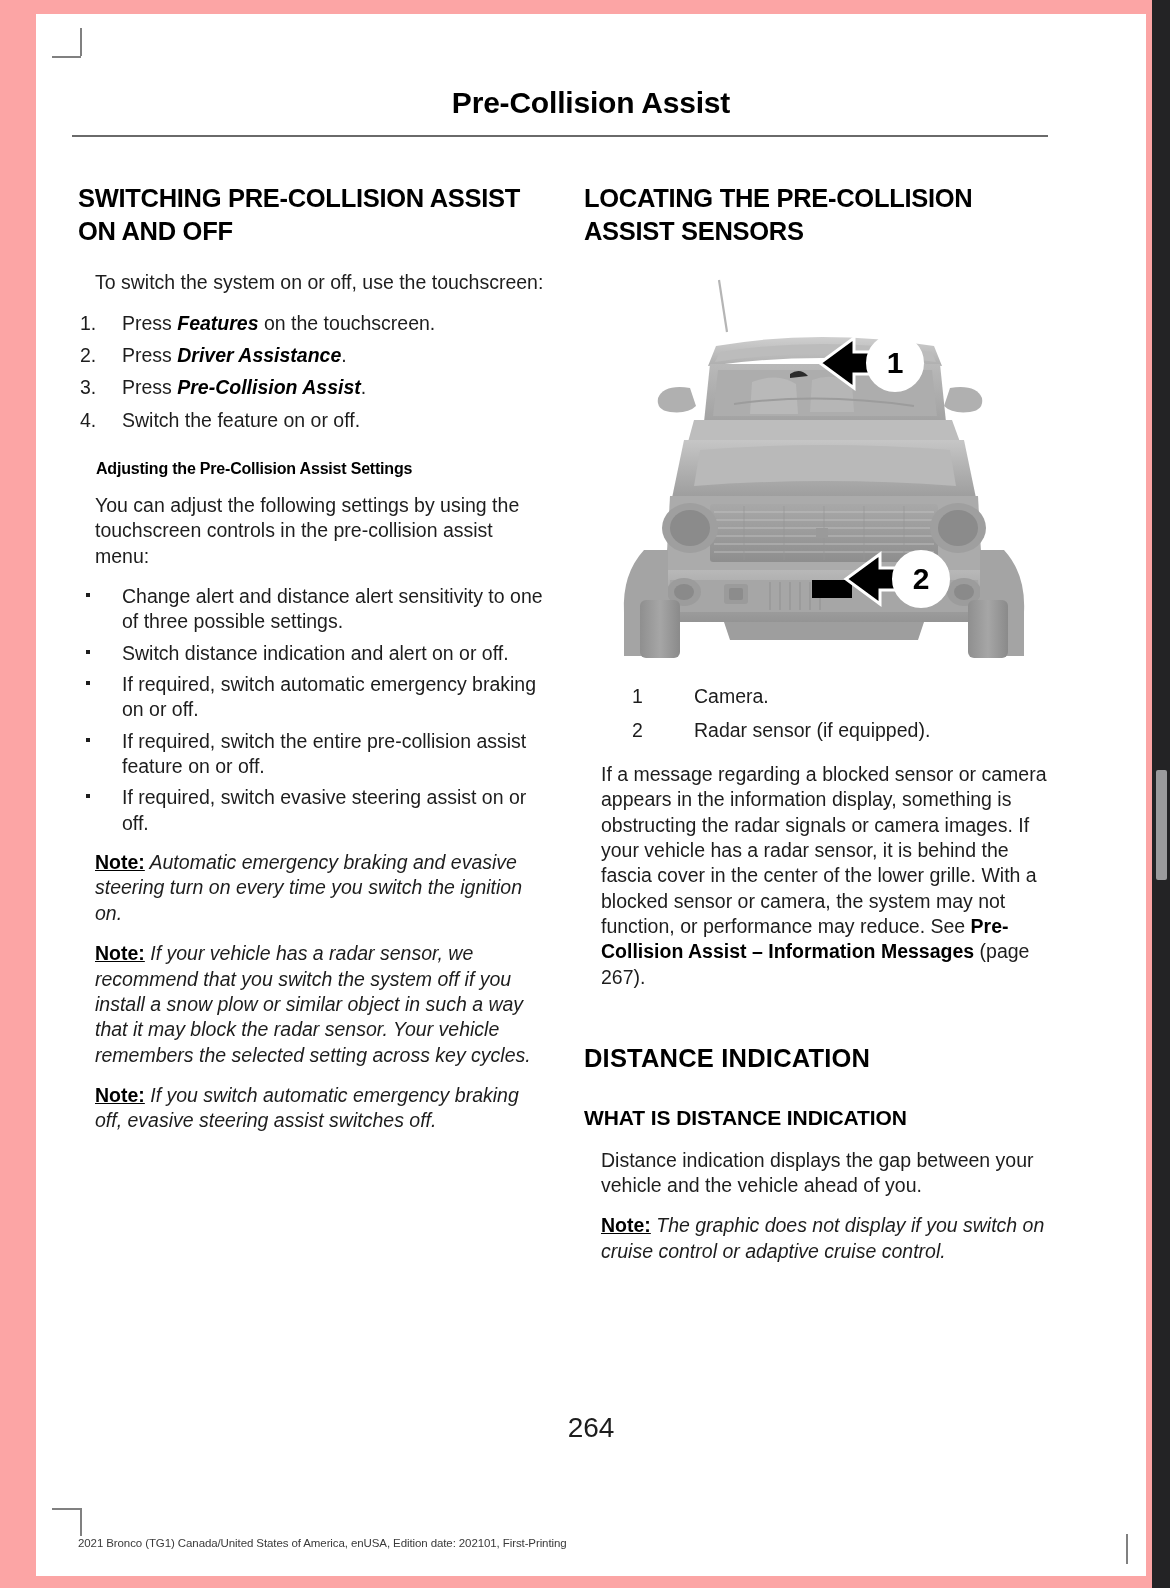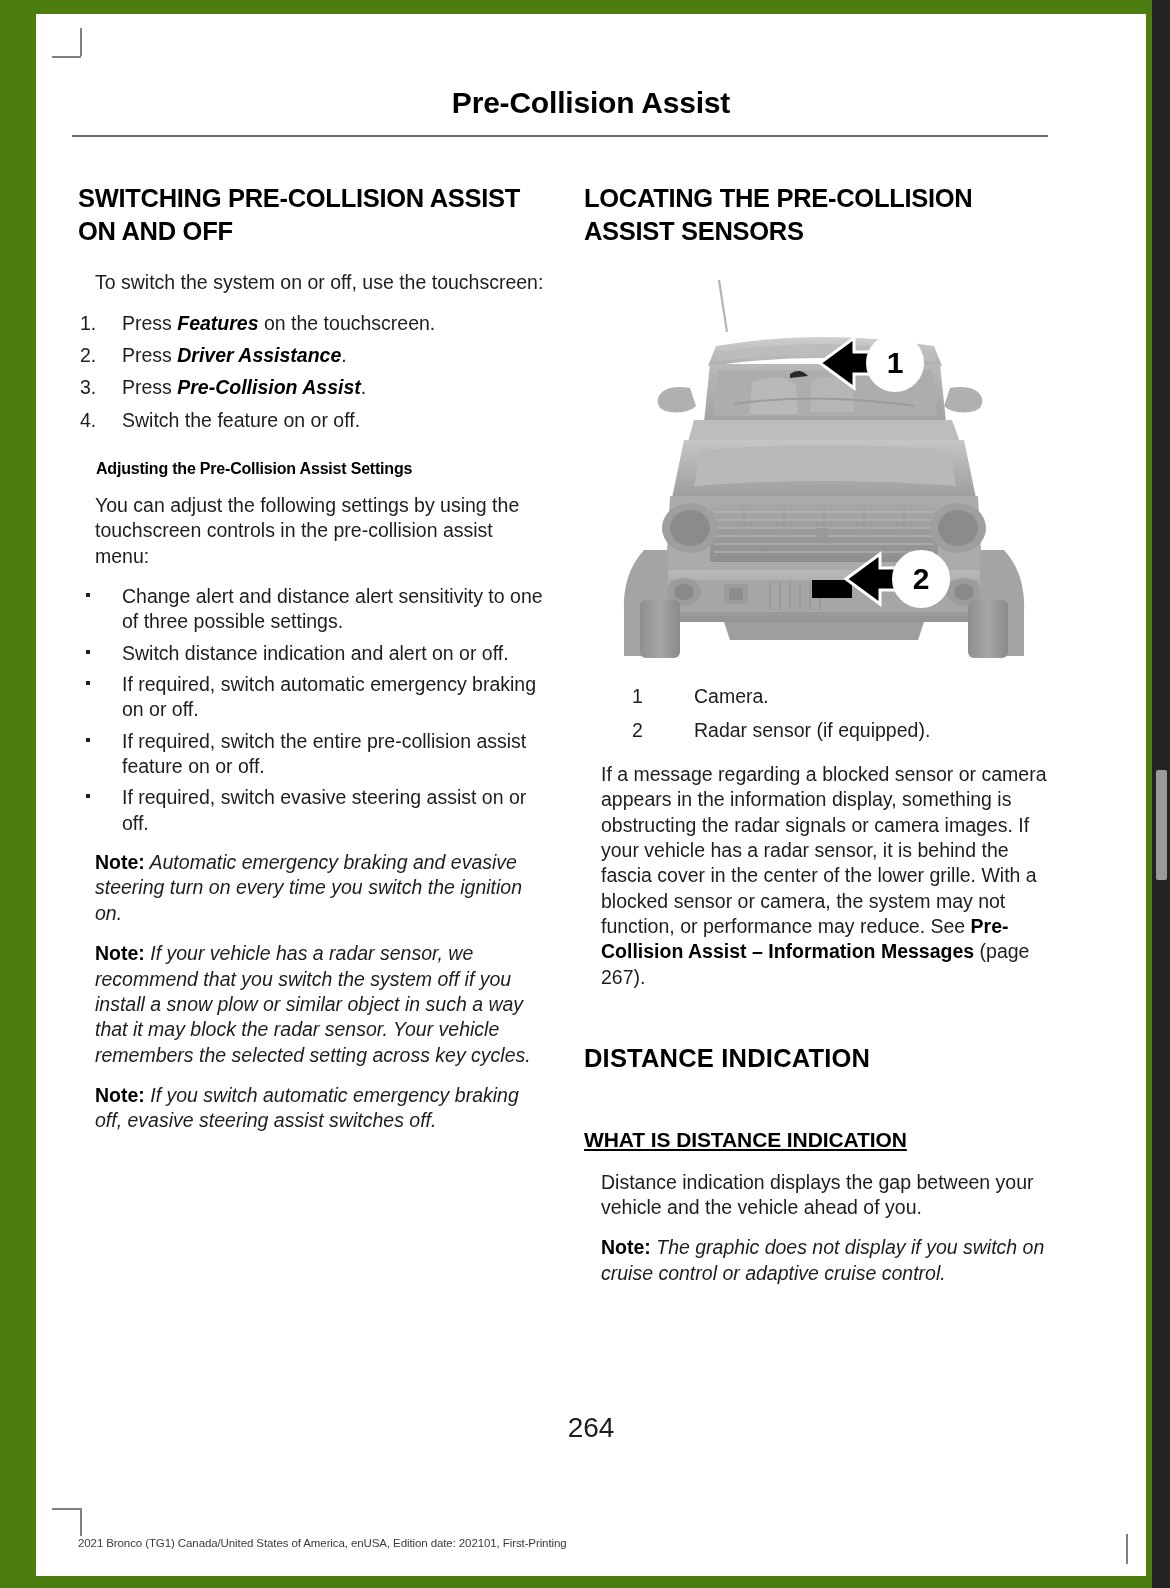--- a/index.html
+++ b/index.html
@@ -14,21 +14,21 @@
     overflow: hidden;
     font-family: "Liberation Sans", sans-serif;
     -webkit-font-smoothing: antialiased;
   }
 
   
   #viewer {
     position: relative;
     width: 1170px;
     height: 1588px;
-    background: #4d7c0f;
+    background: #fca5a5;
   }
   #scrollbar-track {
     position: absolute;
     top: 0;
     right: 0;
     width: 18px;
     height: 1588px;
     background: #232325;
   }
   #scrollbar-thumb {
@@ -121,21 +121,21 @@
   }
 
   p.body {
     margin: 0 0 15px 17px;
     font-size: 19.5px;
     line-height: 1.30;
     color: #1d1d1d;
   }
   p.body b { font-weight: bold; color: #000; }
   p.note  { font-style: italic; }
-  p.note b { font-style: normal; }
+  p.note b { font-style: normal; text-decoration: underline; }
 
   ol.steps {
     margin: 0 0 8px 0;
     padding: 0;
     list-style: none;
   }
   ol.steps li {
     position: relative;
     margin: 0 0 7px 0;
     padding-left: 44px;
@@ -457,21 +457,21 @@
         </li>
         <li>
           <span class="num">2</span><span>Radar sensor (if equipped).</span>
         </li>
       </ol>
 
       <p class="body"><span>If a message regarding a blocked sensor or camera appears in the information display, something is obstructing the radar signals or camera images. If your vehicle has a radar sensor, it is behind the fascia cover in the center of the lower grille. With a blocked sensor or camera, the system may not function, or performance may reduce.  See </span><b>Pre-Collision Assist – Information Messages</b><span> (page 267).</span></p>
 
       <h2 class="sec-head spaced" style="margin-top:52px; margin-bottom:0;">DISTANCE INDICATION</h2>
 
-      <h3 class="sub-head-caps" style="margin-top:52px;text-decoration:underline;">WHAT IS DISTANCE INDICATION</h3>
+      <h3 class="sub-head-caps" style="margin-top:30px;">WHAT IS DISTANCE INDICATION</h3>
 
       <p class="body">Distance indication displays the gap between your vehicle and the vehicle ahead of you.</p>
 
       <p class="body note"><b>Note:</b><span> The graphic does not display if you switch on cruise control or adaptive cruise control.</span></p>
     </div>
 
     <div id="page-number">264</div>
     <div id="edition-line">2021 Bronco (TG1) Canada/United States of America, enUSA, Edition date: 202101, First-Printing</div>
   </div>
 </div>

